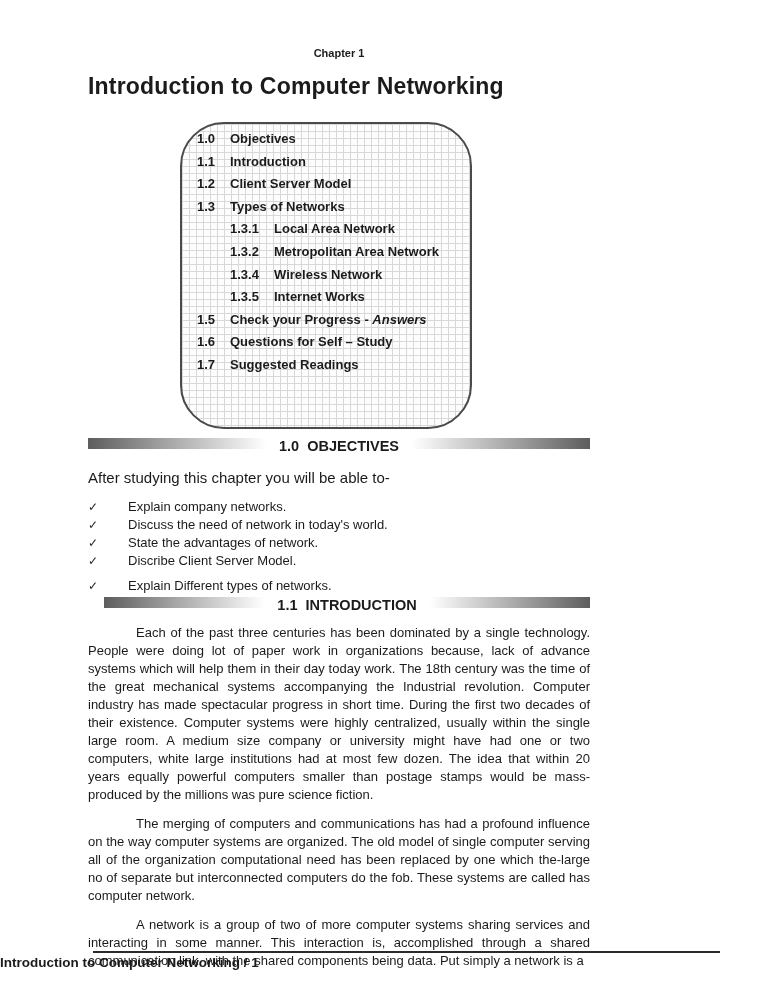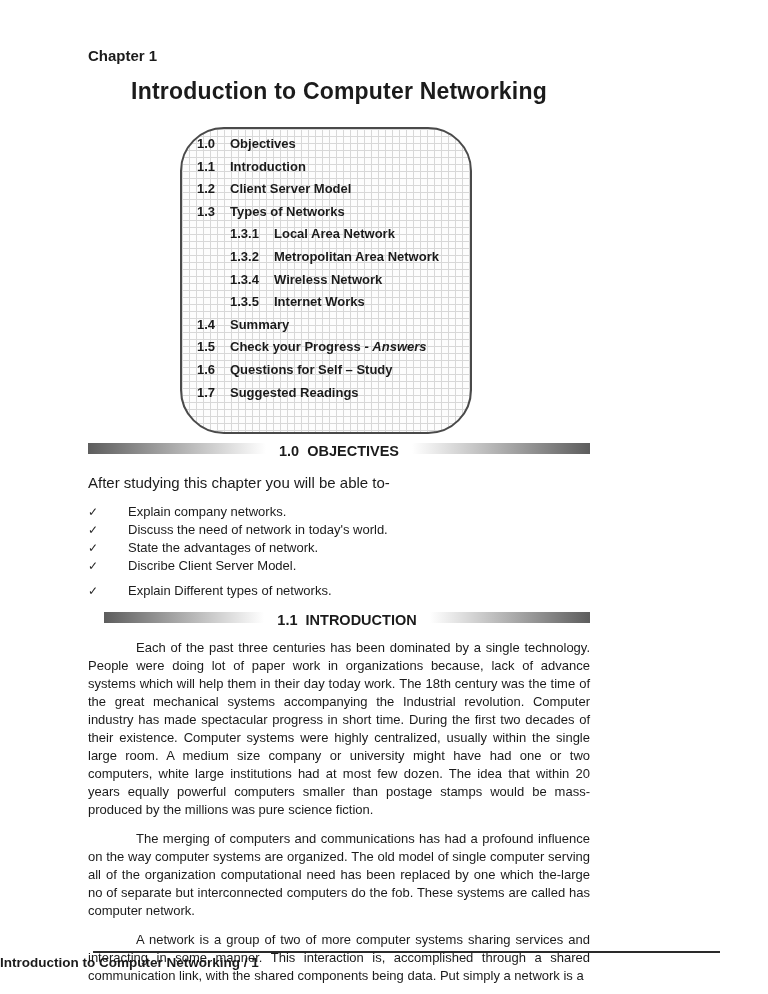--- a/index.html
+++ b/index.html
@@ -11,26 +11,25 @@
     color:#1b1b1b;
     overflow:hidden;
     margin:0 auto;
   }
   .content{
     margin-left:88px;
     width:502px;
     padding-top:47px;
   }
   .chapter-label{
-    text-align:left;
-    font-size:15px;
+    text-align:center;
+    font-size:11px;
     font-weight:bold;
   }
   .page-title{
-    text-align:center;
     font-size:23px;
     font-weight:bold;
     margin-top:14px;
     letter-spacing:.2px;
   }
   
   .toc-box{
     box-sizing:border-box;
     margin-left:92px;
     margin-top:22px;
@@ -65,21 +64,21 @@
   .sec-header .bar{height:11px;flex:1;}
   .sec-header .bar.left{background:linear-gradient(to right, var(--bar-dark), #ffffff);}
   .sec-header .bar.right{background:linear-gradient(to right, #ffffff, var(--bar-dark));}
   .sec-header .sec-title{
     font-size:14.5px;
     font-weight:bold;
     white-space:pre;
     flex:none;
   }
   #objectives-header{margin-top:9px;}
-  #introduction-header{margin-top:12px;padding-left:16px;}
+  #introduction-header{margin-top:2px;padding-left:16px;}
   .objectives-intro{
     font-size:15px;
     margin-top:15px;
   }
   .check-list{margin-top:12px;}
   .check-item{
     display:flex;
     font-size:13px;
     line-height:18px;
   }
@@ -150,24 +149,20 @@
           </div>
           <div class="toc-row sub">
             <span class="toc-num">1.3.4</span>
             <span class="toc-label">Wireless Network</span>
           </div>
           <div class="toc-row sub">
             <span class="toc-num">1.3.5</span>
             <span class="toc-label">Internet Works</span>
           </div>
           <div class="toc-row">
-            <span class="toc-num">1.4</span>
-            <span class="toc-label">Summary</span>
-          </div>
-          <div class="toc-row">
             <span class="toc-num">1.5</span>
             <span class="toc-label">Check your Progress - <i>Answers</i></span>
           </div>
           <div class="toc-row">
             <span class="toc-num">1.6</span>
             <span class="toc-label">Questions for Self – Study</span>
           </div>
           <div class="toc-row">
             <span class="toc-num">1.7</span>
             <span class="toc-label">Suggested Readings</span>

